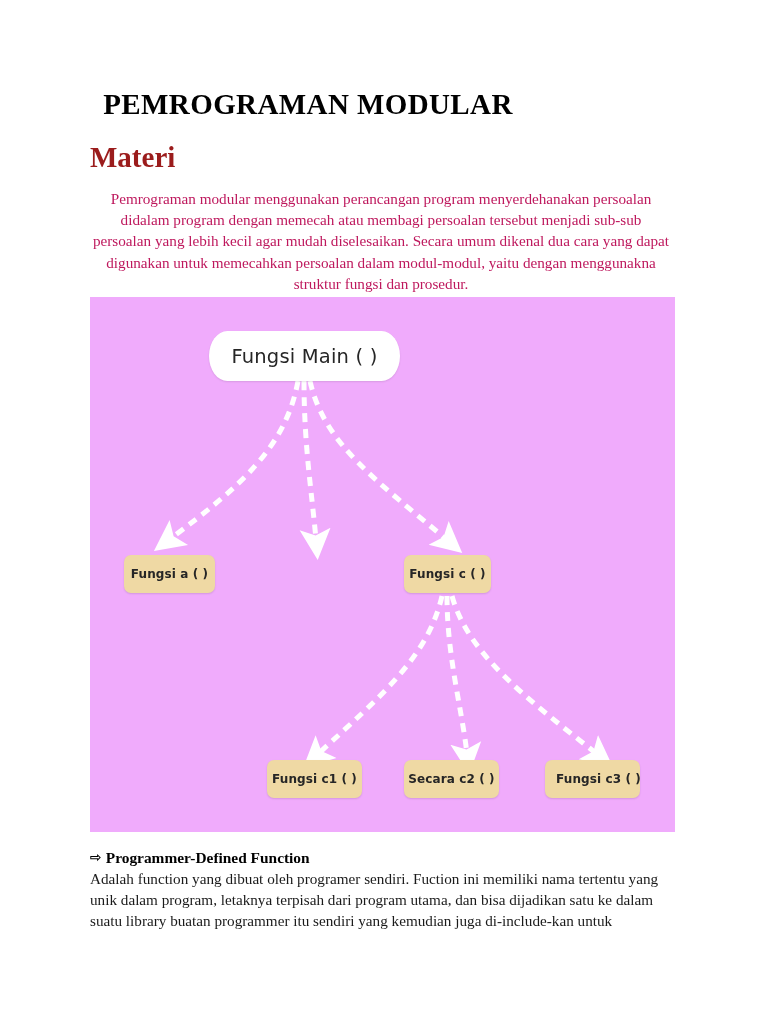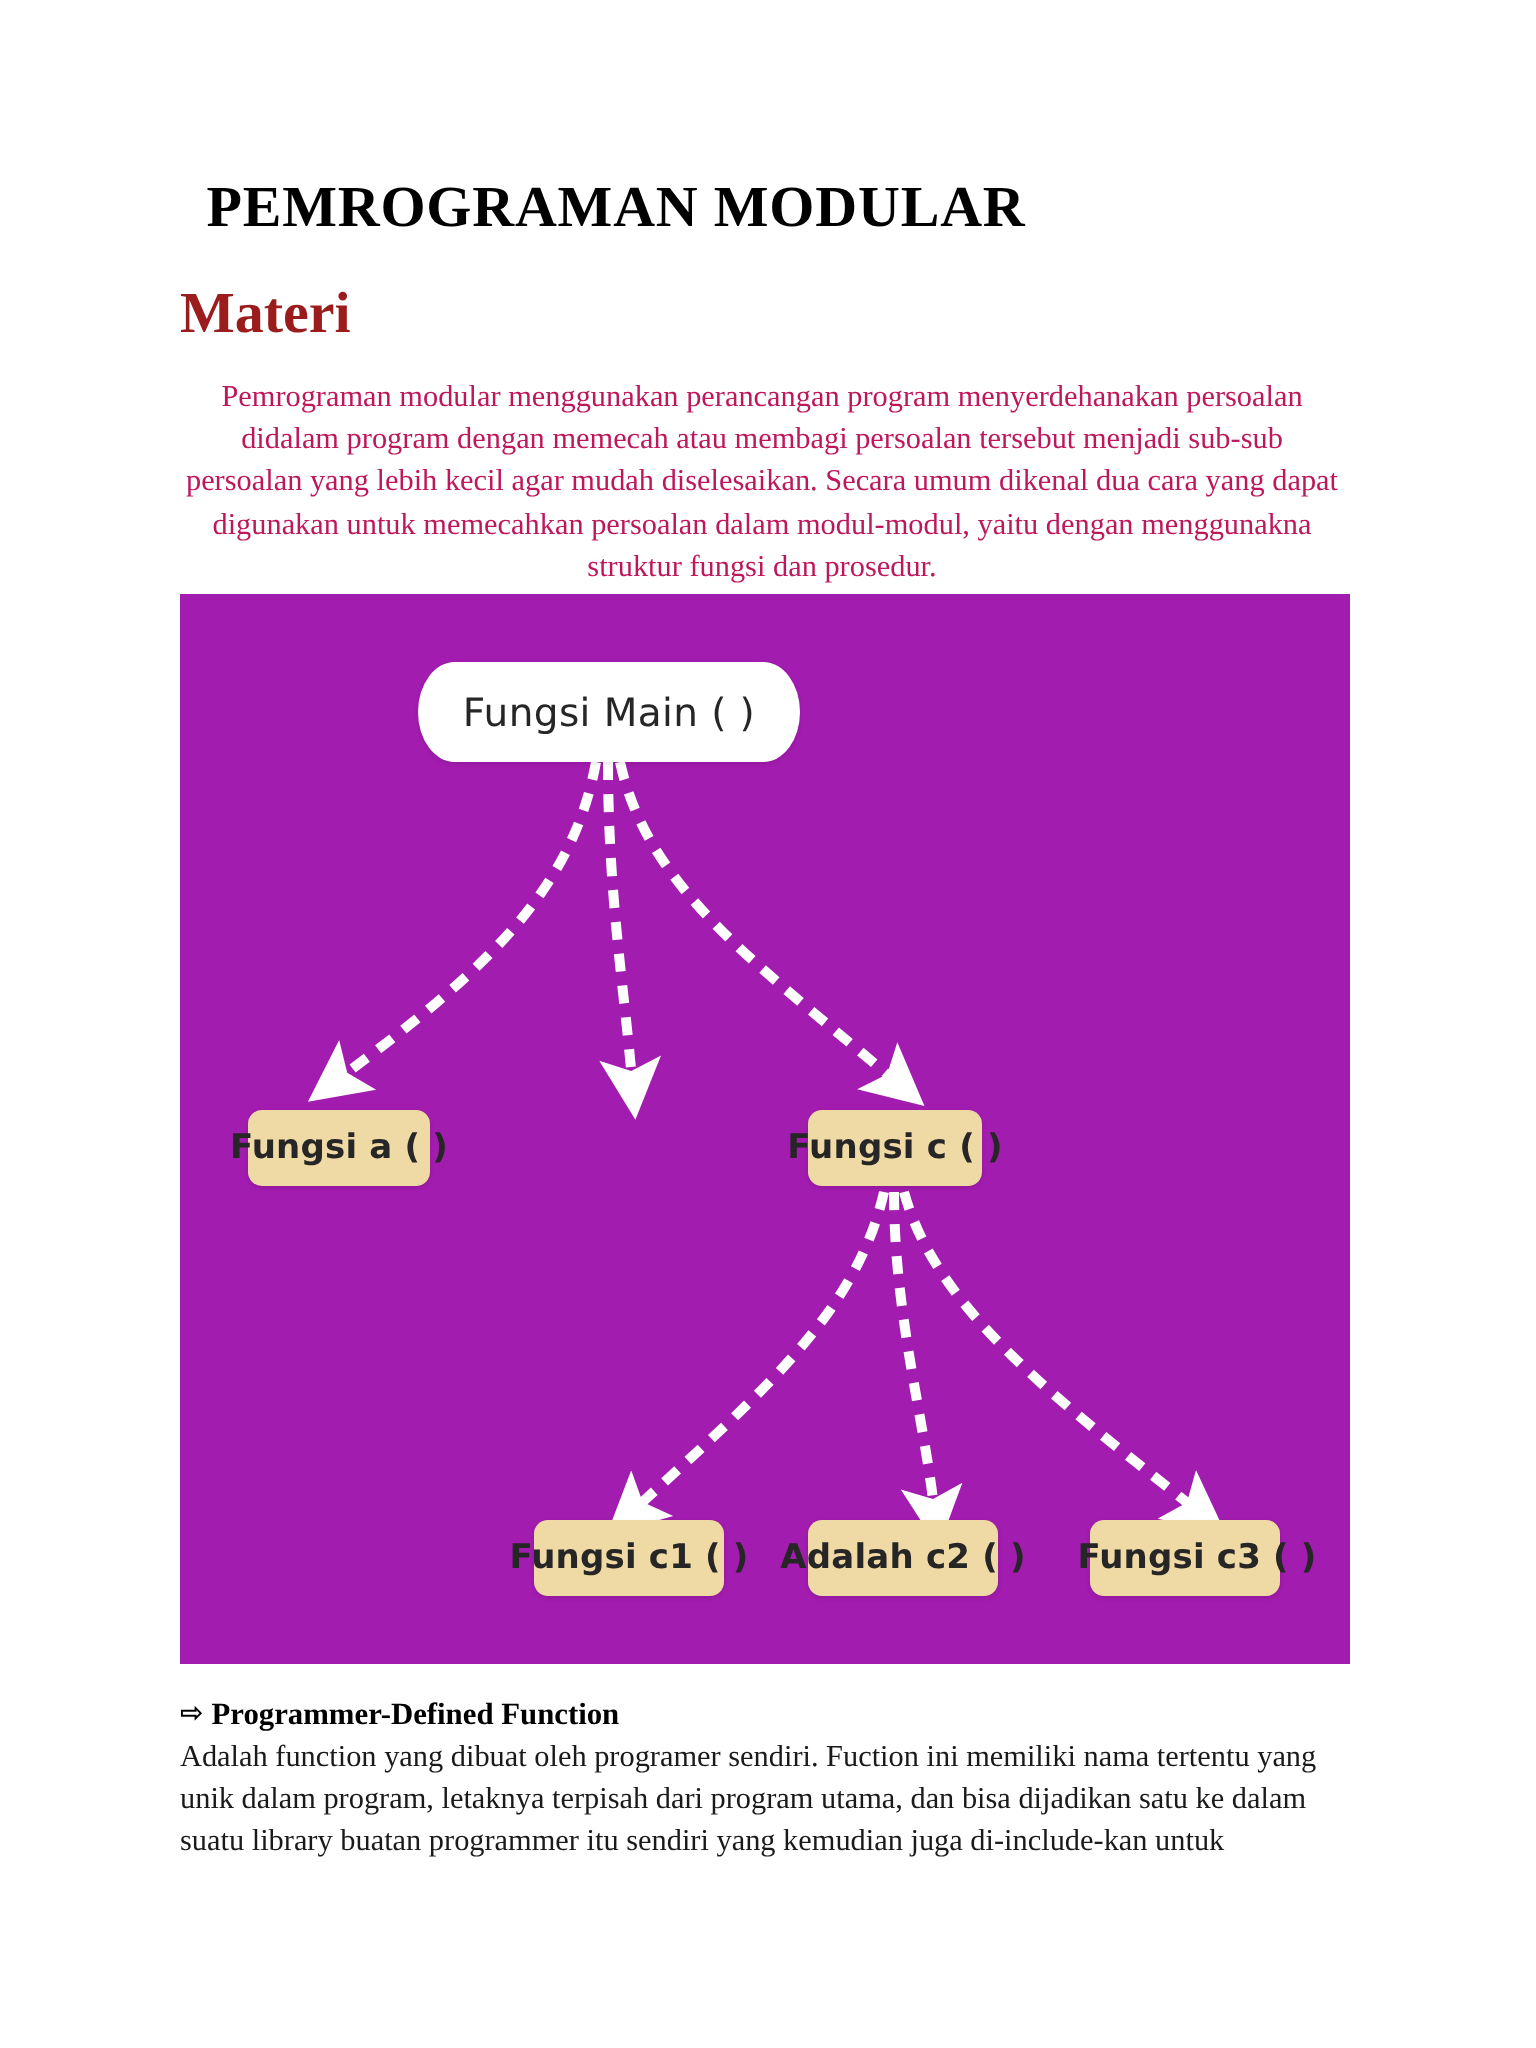--- a/index.html
+++ b/index.html
@@ -60,21 +60,21 @@
     text-align: center;
   }
 
   
   .diagram-panel {
     position: absolute;
     left: 90px;
     top: 297px;
     width: 585px;
     height: 535px;
-    background: #a21caf;
+    background: #f0abfc;
   }
   .diagram-svg {
     position: absolute;
     left: 0;
     top: 0;
     width: 585px;
     height: 535px;
     display: block;
   }
 
@@ -93,21 +93,21 @@
     background: #ffffff;
     border-radius: 22px / 30px;
     font-size: 19.5px;
     font-weight: 400;
     letter-spacing: 0.2px;
     box-shadow: 0 1px 2px rgba(0,0,0,0.10);
   }
   .node-fn {
     background: #efd9a4;
     border-radius: 7px;
-    font-size: 17px;
+    font-size: 12px;
     font-weight: 700;
     letter-spacing: 0.1px;
     box-shadow: 0 1px 2px rgba(0,0,0,0.12);
   }
 
   
   .bullet-heading {
     position: absolute;
     left: 90px;
     top: 849px;
@@ -179,21 +179,21 @@
 
     <div class="node node-fn" style="left:314px; top:258px; width:87px; height:38px;">
       <span>Fungsi c ( )</span>
     </div>
 
     <div class="node node-fn" style="left:177px; top:463px; width:95px; height:38px;text-align:center;">
       <span>Fungsi c1 ( )</span>
     </div>
 
     <div class="node node-fn" style="left:314px; top:463px; width:95px; height:38px;">
-      <span>Adalah c2 ( )</span>
+      <span>Secara c2 ( )</span>
     </div>
 
     <div class="node node-fn" style="left:455px; top:463px; width:95px; height:38px;padding-left:12px;">
       <span>Fungsi c3 ( )</span>
     </div>
 
   </div>
 
   <div class="bullet-heading">
     <span class="arrow-glyph">⇨</span><span>Programmer-Defined Function</span>

